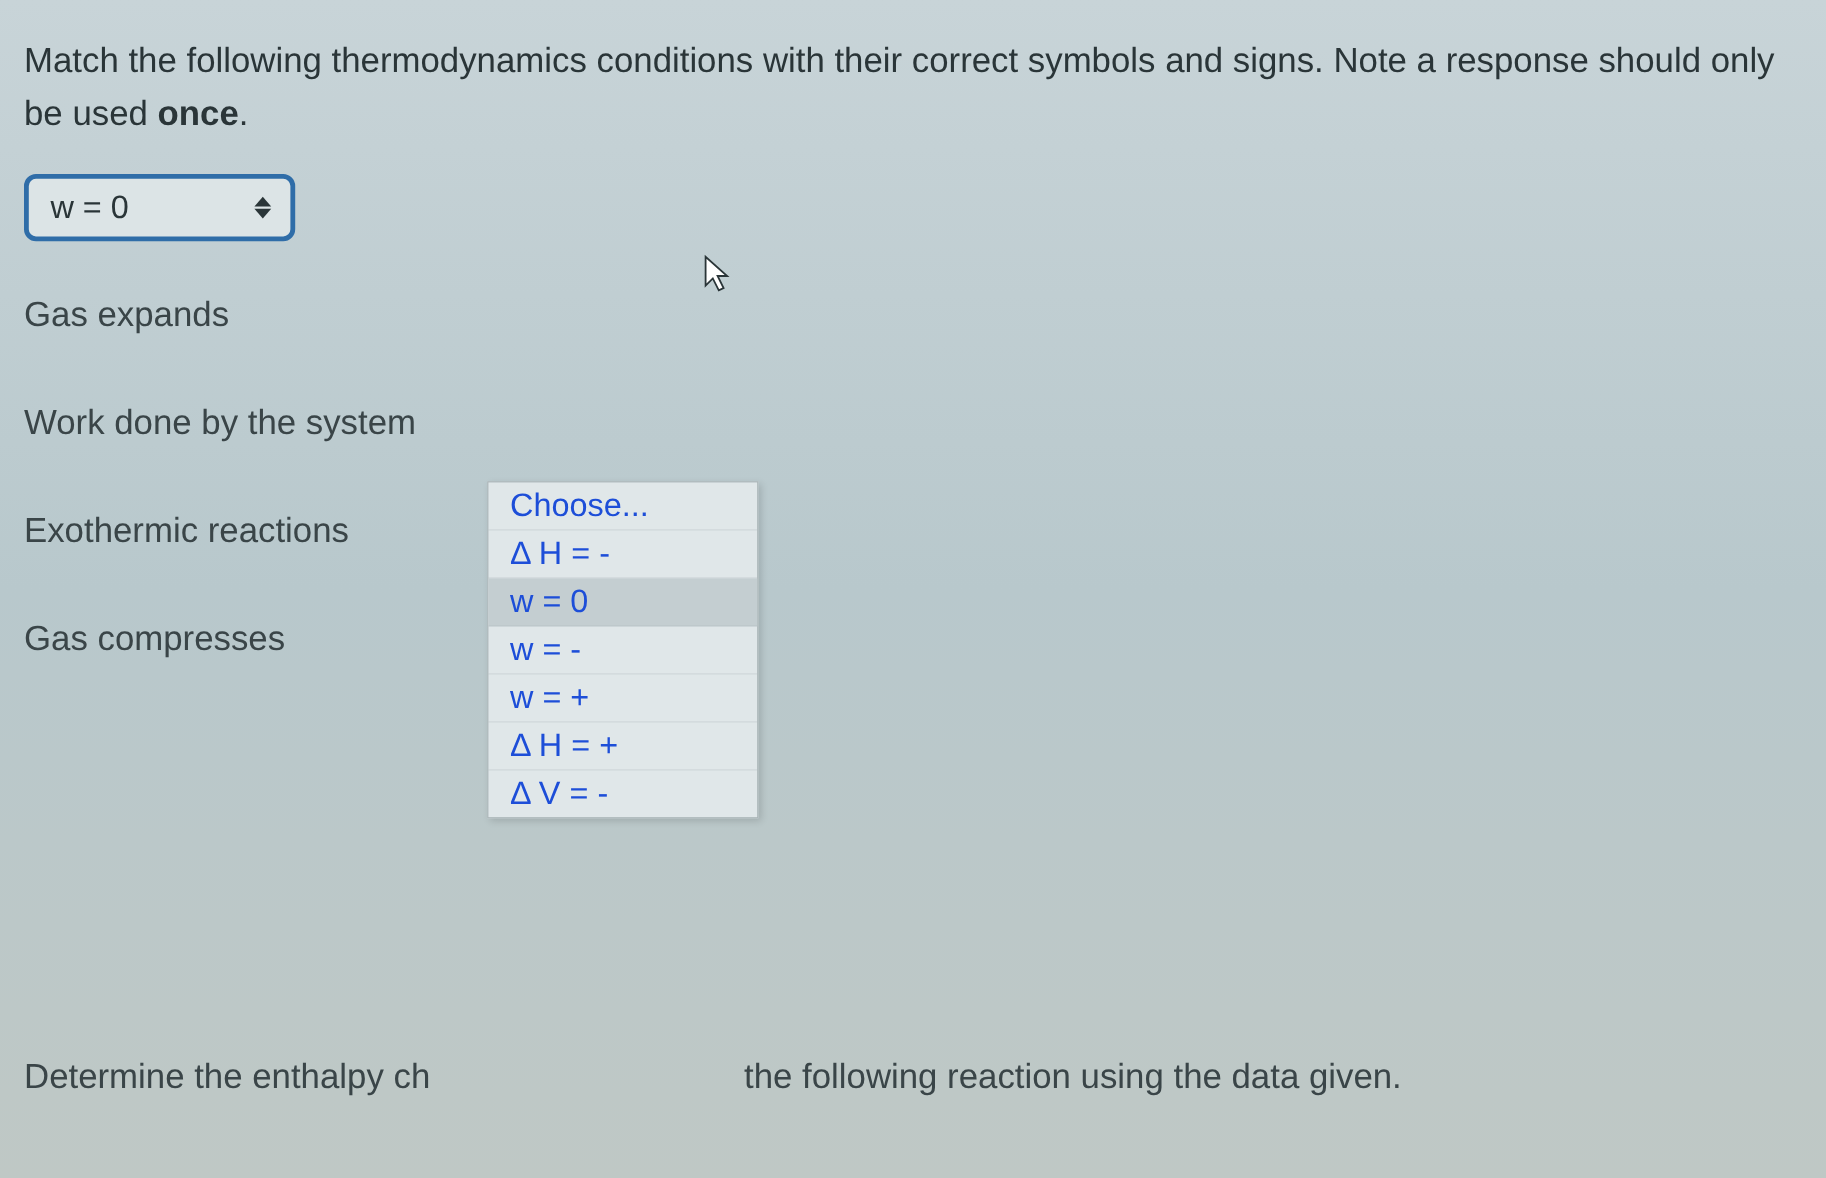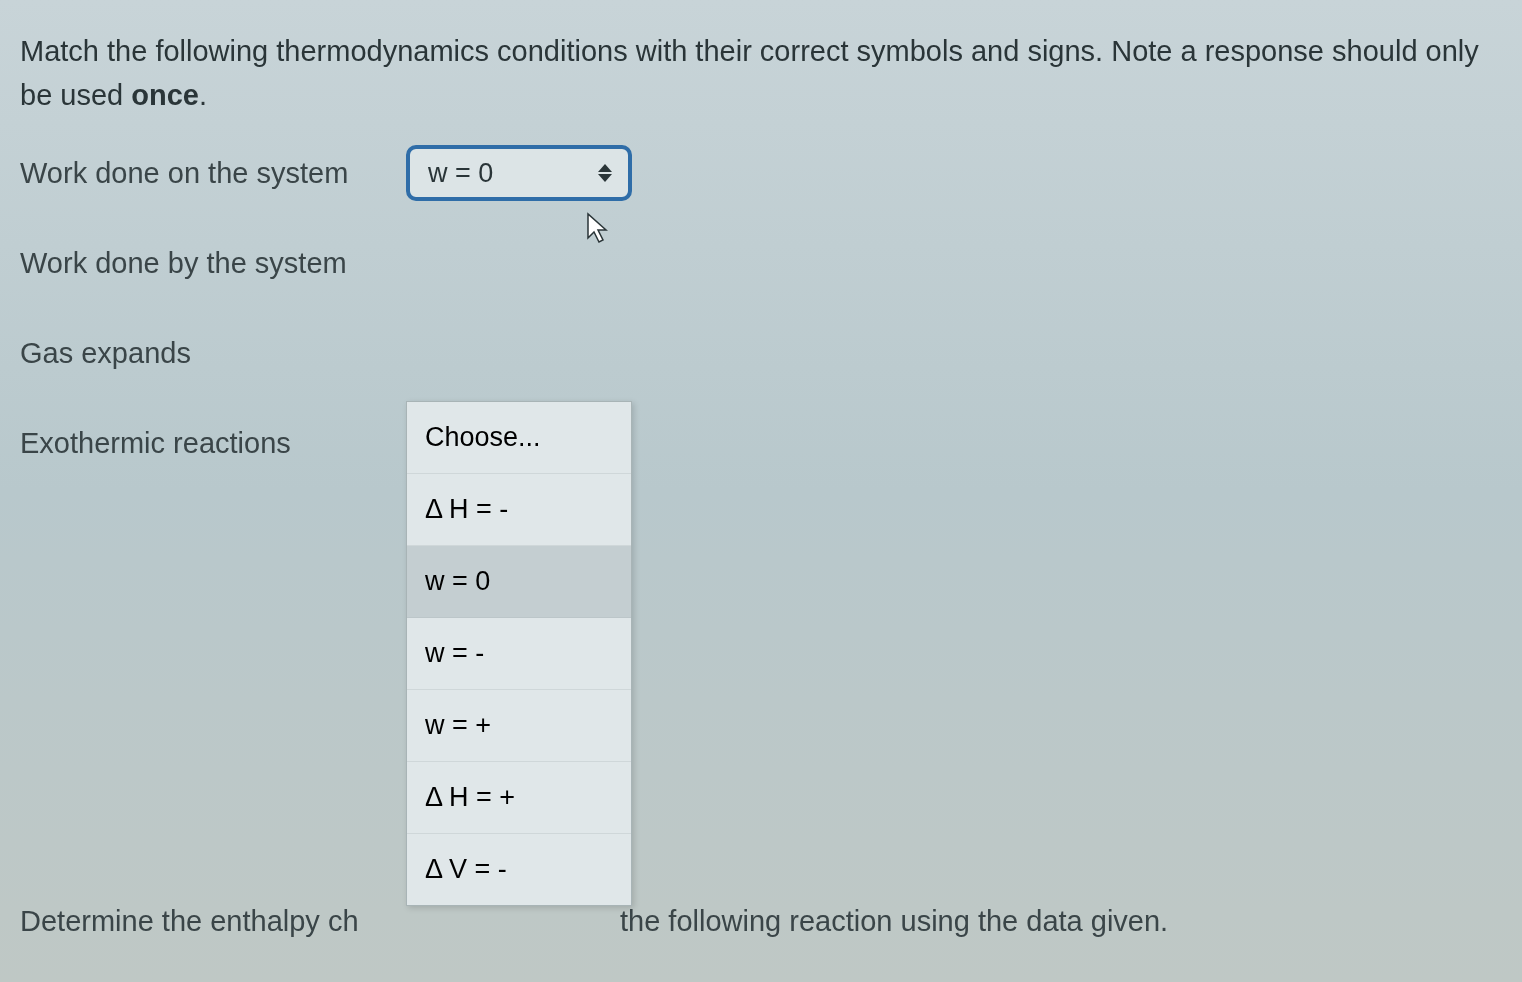--- a/index.html
+++ b/index.html
@@ -70,34 +70,34 @@
       position: absolute;
       left: 386px;
       top: 254px;
       width: 226px;
       background: #e0e7e9;
       border: 1px solid #a8b4b6;
       box-shadow: 2px 2px 6px rgba(0,0,0,0.15);
       z-index: 10;
     }
     .dropdown-option {
-      padding: 20px 18px;
+      padding: 4px 18px;
       font-size: 27px;
-      color: #000000;
+      color: #1d4ed8;
       border-bottom: 1px solid rgba(168,180,182,0.3);
     }
     .dropdown-option:last-child {
       border-bottom: none;
     }
     .dropdown-option.highlighted {
       background: #c4ced1;
     }
     .bottom-text {
       position: absolute;
-      top: 905px;
+      top: 882px;
       left: 20px;
       width: 1480px;
       display: flex;
       color: #3a4548;
     }
     .bottom-left {
       width: 370px;
     }
     .bottom-right {
       margin-left: 230px;
@@ -115,43 +115,45 @@
   </style>
 </head>
 <body>
 
 <div class="question-text">
   <span>Match the following thermodynamics conditions with their correct symbols and signs. Note a response should only be used </span><span class="bold">once</span><span>.</span>
 </div>
 
 <div class="match-container">
   <div class="match-row">
-    <div class="match-label">Work done on the system</div>
     <div class="select-box">
       <span>w = 0</span>
       <div class="select-arrows">
         <div class="arrow-up"></div>
         <div class="arrow-down"></div>
       </div>
     </div>
   </div>
 
   <div class="match-row">
-    <div class="match-label">Work done by the system</div>
+    <div class="match-label">Gas expands</div>
   </div>
 
   <div class="match-row">
-    <div class="match-label">Gas expands</div>
+    <div class="match-label">Work done by the system</div>
   </div>
 
   <div class="match-row">
     <div class="match-label">Exothermic reactions</div>
   </div>
 
 
+  <div class="match-row">
+    <div class="match-label">Gas compresses</div>
+  </div>
 
   <div class="dropdown-menu">
     <div class="dropdown-option">Choose...</div>
     <div class="dropdown-option">Δ H = -</div>
     <div class="dropdown-option highlighted">w = 0</div>
     <div class="dropdown-option">w = -</div>
     <div class="dropdown-option">w = +</div>
     <div class="dropdown-option">Δ H = +</div>
     <div class="dropdown-option">Δ V = -</div>
 

